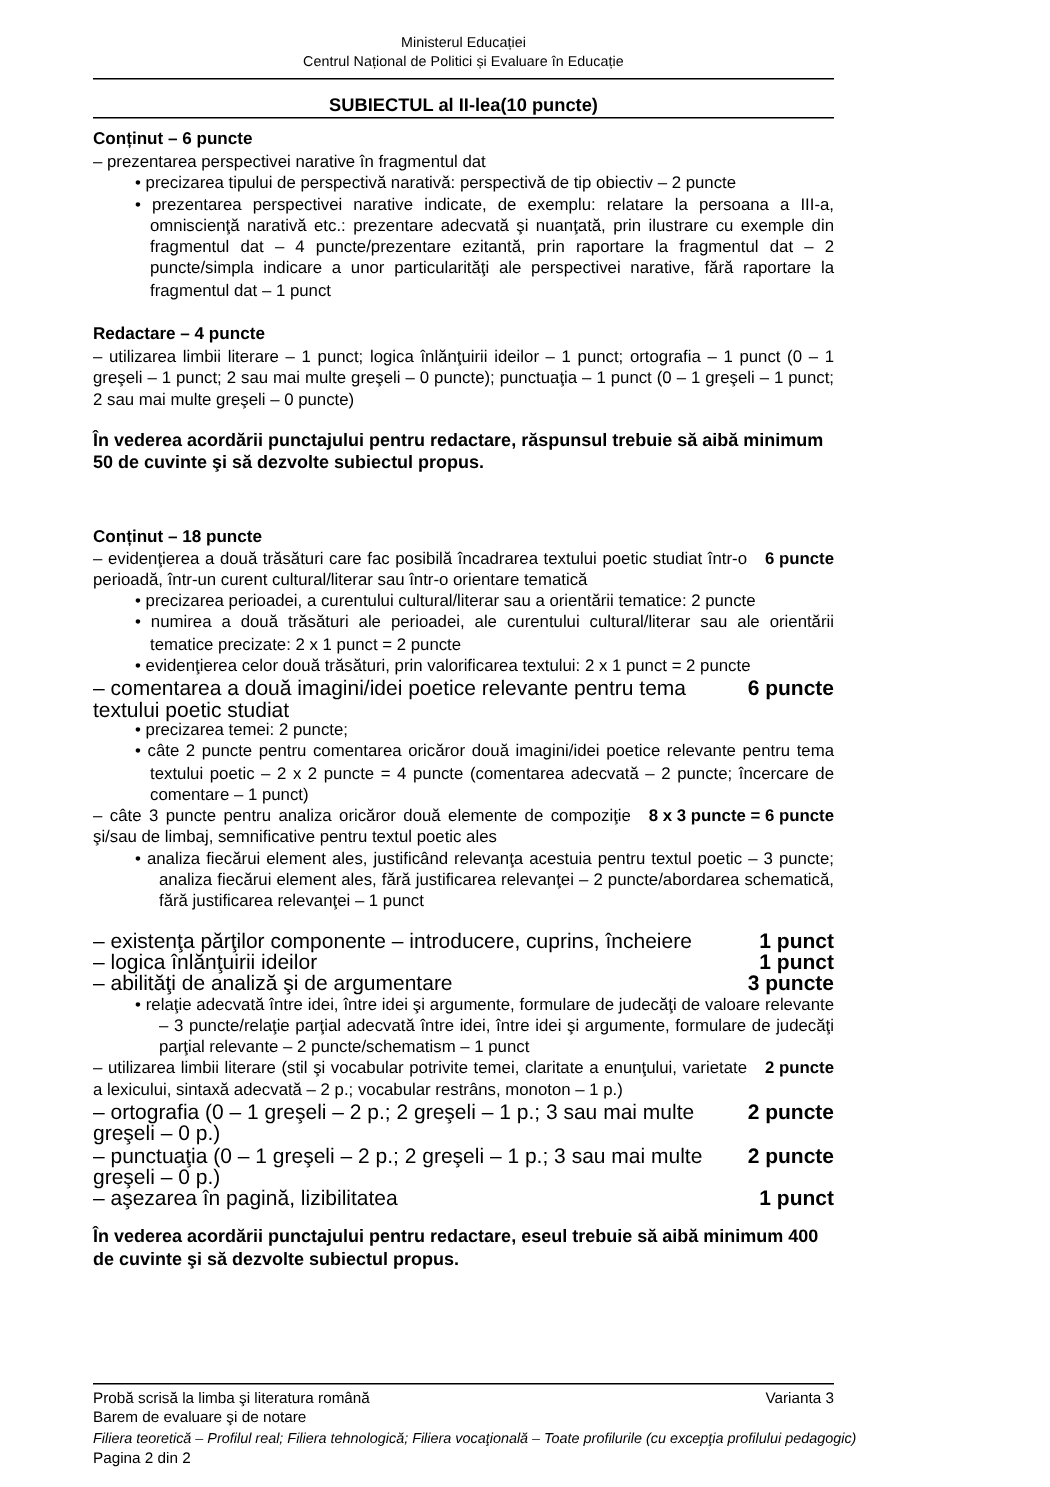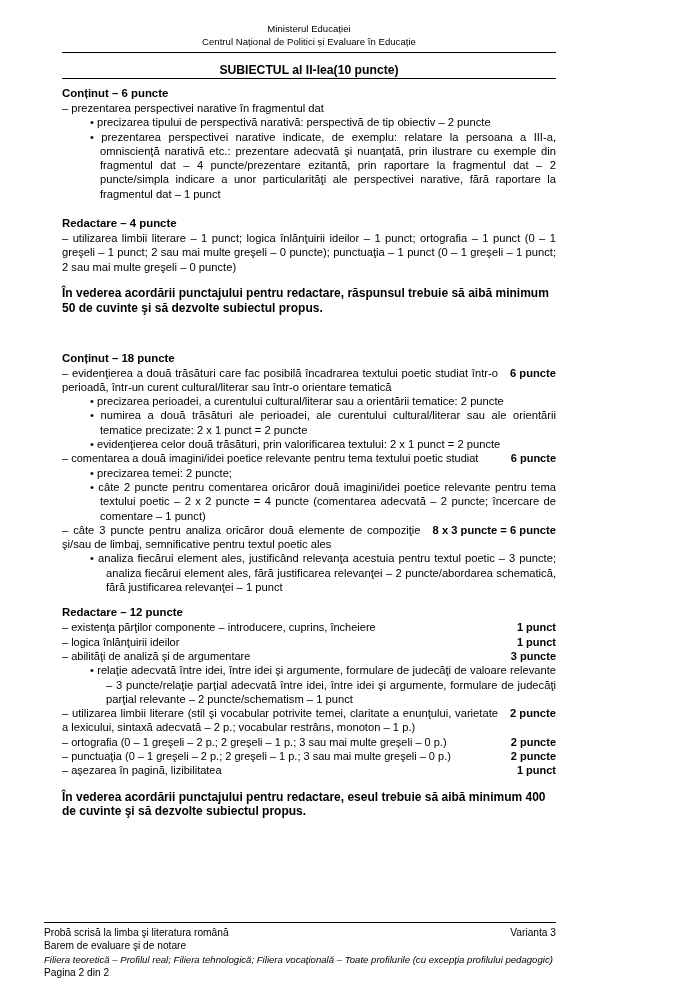--- a/index.html
+++ b/index.html
@@ -89,41 +89,41 @@
   .pts {
     font-weight: bold;
     float: right;
     white-space: nowrap;
     margin-left: 12px;
   }
   .pts-row {
     display: flex;
     justify-content: space-between;
     align-items: baseline;
-    font-size: 11px;
+    font-size: 14px;
     line-height: 14.3px;
   }
   .pts-row .txt { text-align: left; }
   .pts-row .val { font-weight: bold; white-space: nowrap; padding-left: 14px; }
 
   .pts-block { font-size: 11.2px; line-height: 14.3px; text-align: justify; }
 
   .note {
     font-weight: bold;
     font-size: 12px;
     line-height: 14.8px;
     margin-top: 12px;
   }
   .gap-m { height: 11px; }
   .gap-l { height: 16px; }
 
   
   .footer {
     position: absolute;
-    left: 44px;
+    left: 62px;
     right: 60px;
     bottom: 12px;
     font-size: 10.2px;
     line-height: 13.4px;
     border-top: 1.4px solid #000;
     padding-top: 3px;
   }
   .footer-row {
     display: flex;
     justify-content: space-between;
@@ -200,21 +200,20 @@
 
   <div class="pts-block">
     <span class="pts">8 x 3 puncte = 6 puncte</span>
     <span>– câte 3 puncte pentru analiza oricăror două elemente de compoziţie şi/sau de limbaj, semnificative pentru textul poetic ales</span>
   </div>
 
   <p class="bullet wide"><span class="b-dot">•</span> <span>analiza fiecărui element ales, justificând relevanţa acestuia pentru textul poetic – 3 puncte; analiza fiecărui element ales, fără justificarea relevanţei – 2 puncte/abordarea schematică, fără justificarea relevanţei – 1 punct</span></p>
 
   <div class="gap-m"></div>
 
-  <div class="section-title" style="margin-top:0">Redactare – 12 puncte</div>
 
   <div class="pts-row">
     <span class="txt">– existenţa părţilor componente – introducere, cuprins, încheiere</span>
     <span class="val">1 punct</span>
   </div>
   <div class="pts-row">
     <span class="txt">– logica înlănţuirii ideilor</span>
     <span class="val">1 punct</span>
   </div>
   <div class="pts-row">

